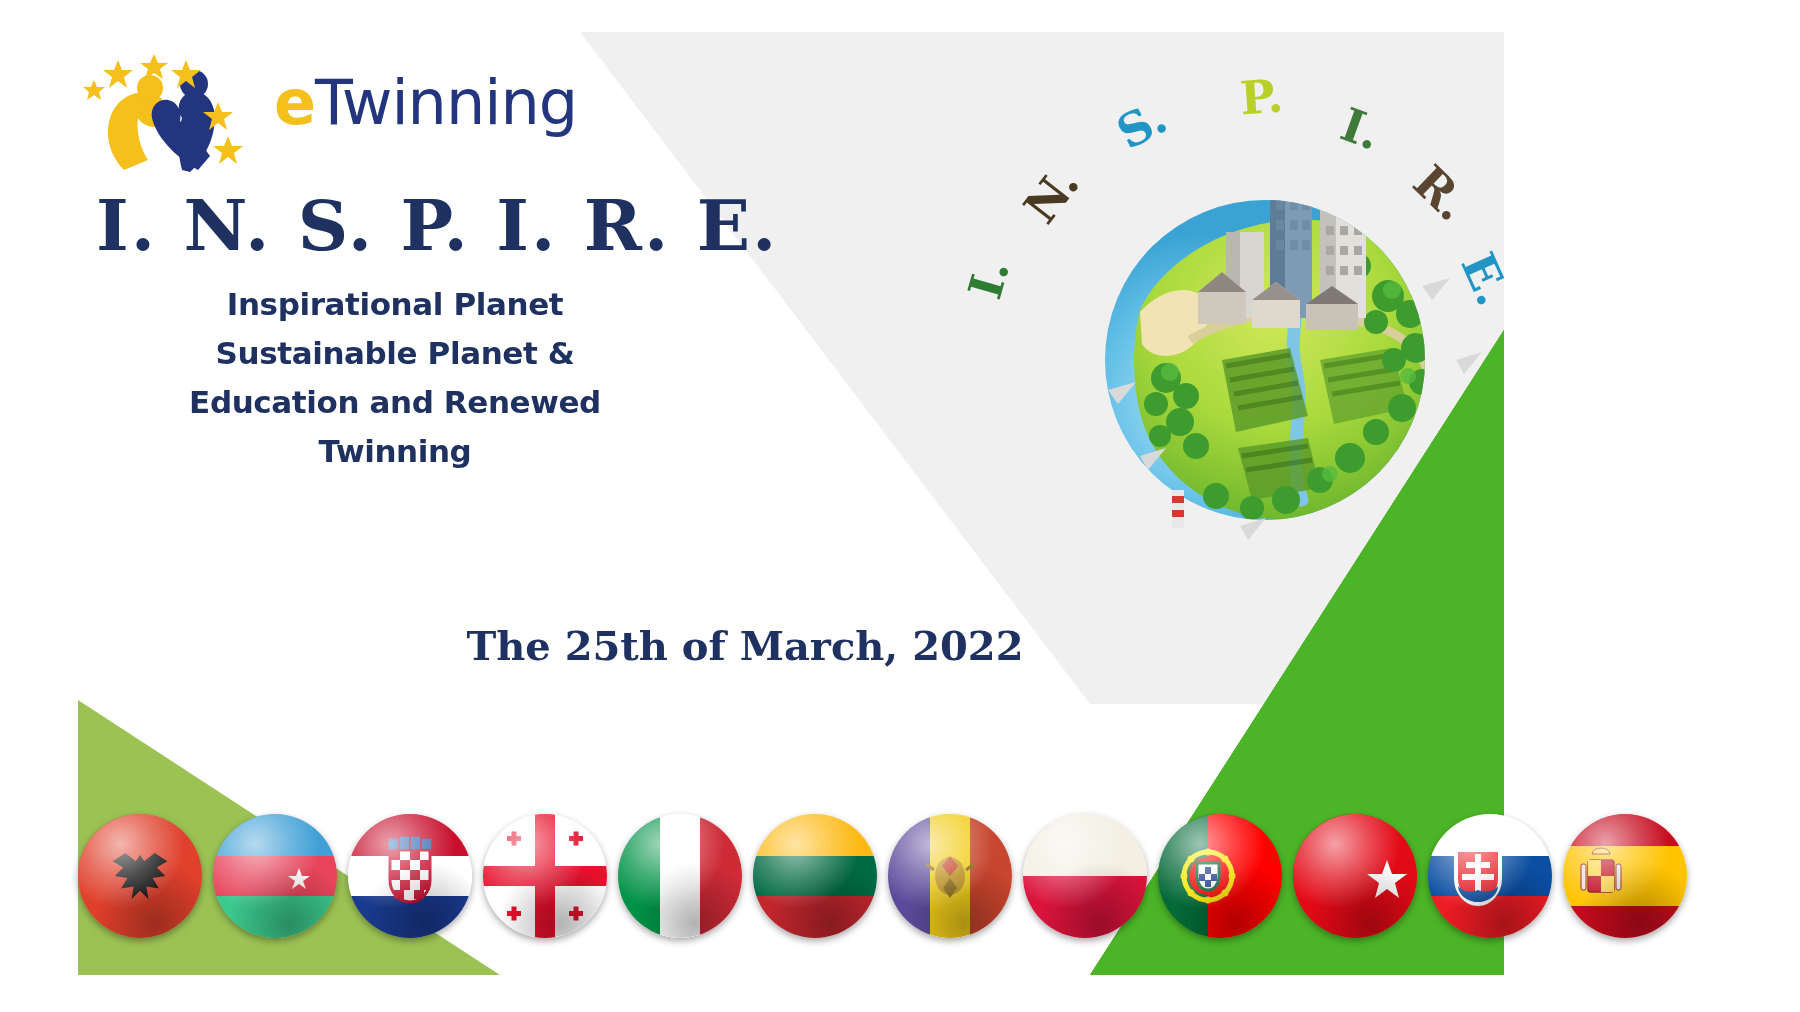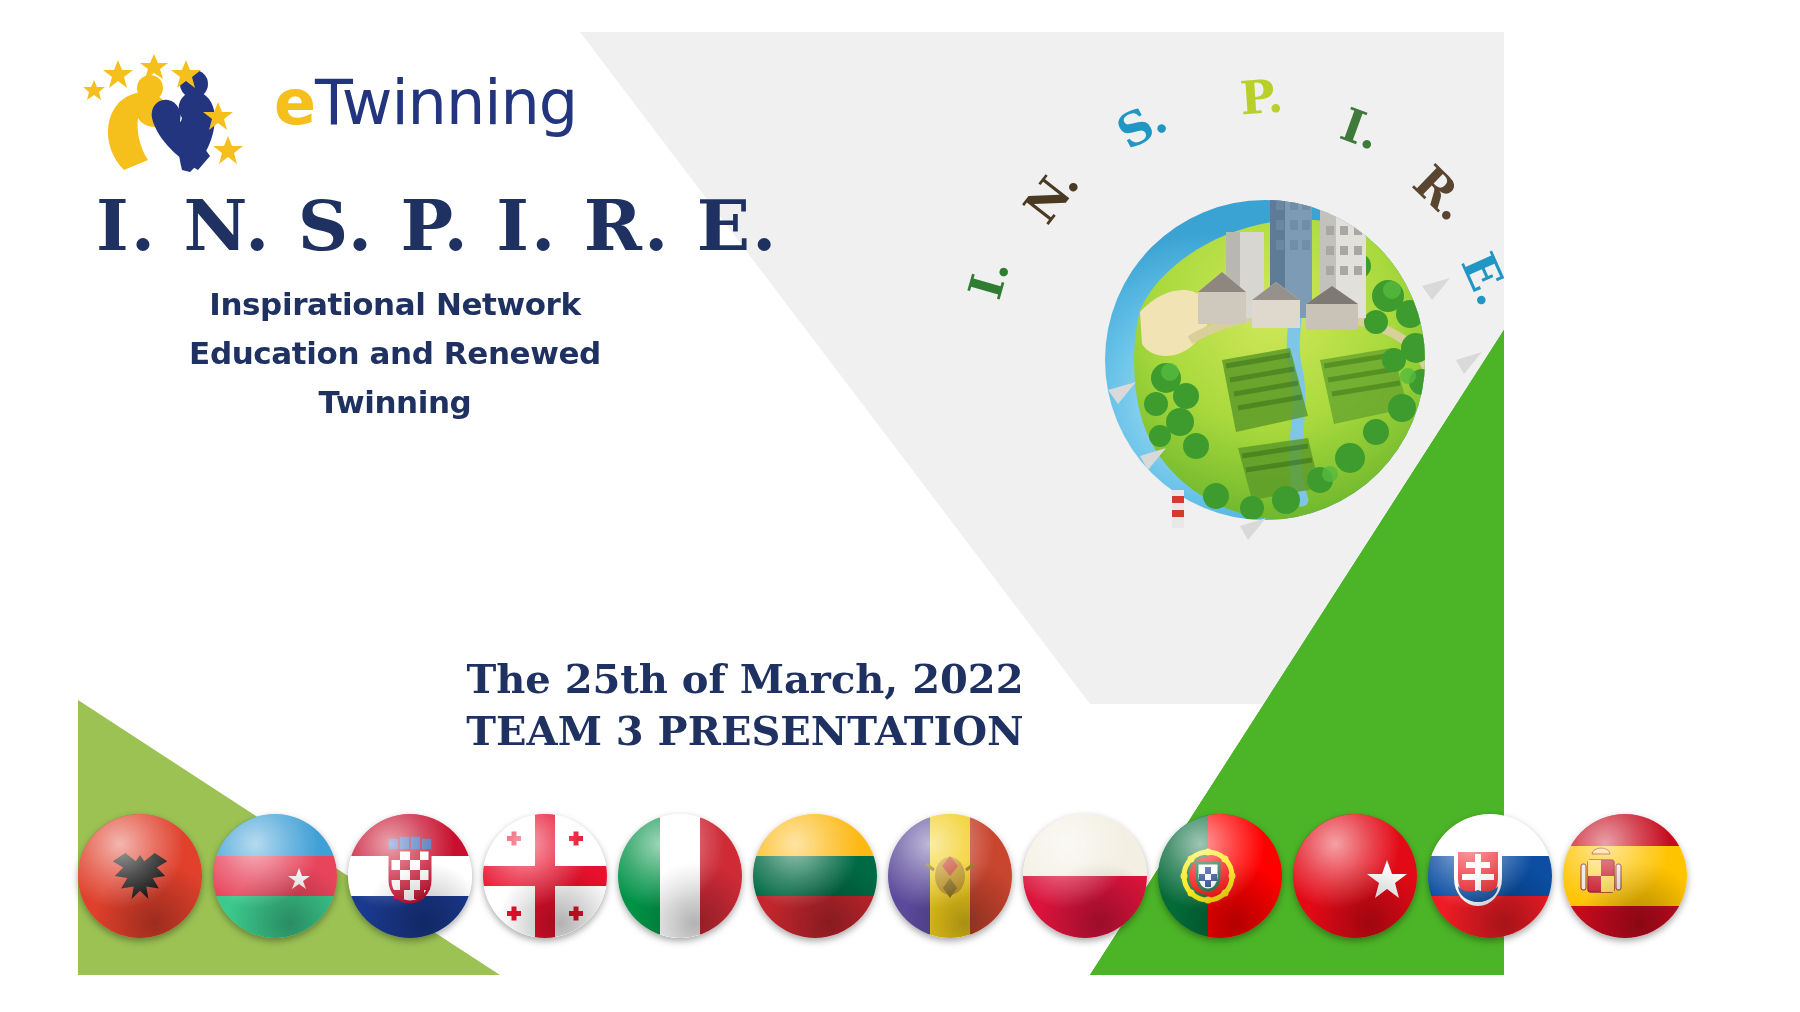--- a/index.html
+++ b/index.html
@@ -29,21 +29,21 @@
            line-height:1.02;color:#1e3160;letter-spacing:2px;white-space:nowrap;}
 
   #subtitle{position:absolute;left:90px;top:280px;width:610px;text-align:center;
             font-family:"DejaVu Sans",sans-serif;font-weight:700;font-size:31px;
             line-height:1.58;color:#1e3160;letter-spacing:-0.4px;}
   #subtitle div{white-space:nowrap;}
 
   
   #meeting{position:absolute;left:430px;top:620px;width:630px;text-align:center;
            font-family:"DejaVu Serif",serif;font-weight:700;font-size:40px;
-           line-height:1.29;color:#1e3160;margin-top:33px;}
+           line-height:1.29;color:#1e3160;}
   #meeting div{white-space:nowrap;}
 
   
   #globe-art{position:absolute;left:990px;top:60px;width:560px;height:500px;}
   #globe-letters{position:absolute;left:0;top:0;width:560px;height:500px;}
   #globe-letters .gl{position:absolute;font-family:"DejaVu Serif",serif;
        font-weight:700;font-size:46px;line-height:1;}
 
   
   #flag-row{position:absolute;left:78px;top:806px;width:1650px;height:140px;
@@ -103,28 +103,28 @@
         <polygon points="140,50 144,60 155,60 146,67 149,78 140,71 131,78 134,67 125,60 136,60"></polygon>
         <polygon points="150,84 154,94 165,94 156,101 159,112 150,105 141,112 144,101 135,94 146,94"></polygon>
       </g>
     </svg>
     <div id="etw-word"><span class="e">e</span><span>Twinning</span></div>
   </div>
 
   <div id="acronym">I. N. S. P. I. R. E.</div>
 
   <div id="subtitle">
-    <div>Inspirational Network</div>
+    <div>Inspirational Planet</div>
+    <div>Sustainable Planet &amp;</div>
     <div>Education and Renewed</div>
     <div>Twinning</div>
   </div>
 
   <div id="meeting">
     <div>The 25th of March, 2022</div>
-    <div>TEAM 3 PRESENTATION</div>
   </div>
 
   <div id="globe-art">
     <svg viewBox="0 0 560 500" style="position:absolute;left:0;top:0;width:560px;height:500px;">
       <defs>
         <radialGradient id="gOcean" cx="32%" cy="62%" r="52%">
           <stop offset="0%" stop-color="#bfe8f7"></stop>
           <stop offset="60%" stop-color="#67c2e8"></stop>
           <stop offset="100%" stop-color="#3aa3d4"></stop>
         </radialGradient>

